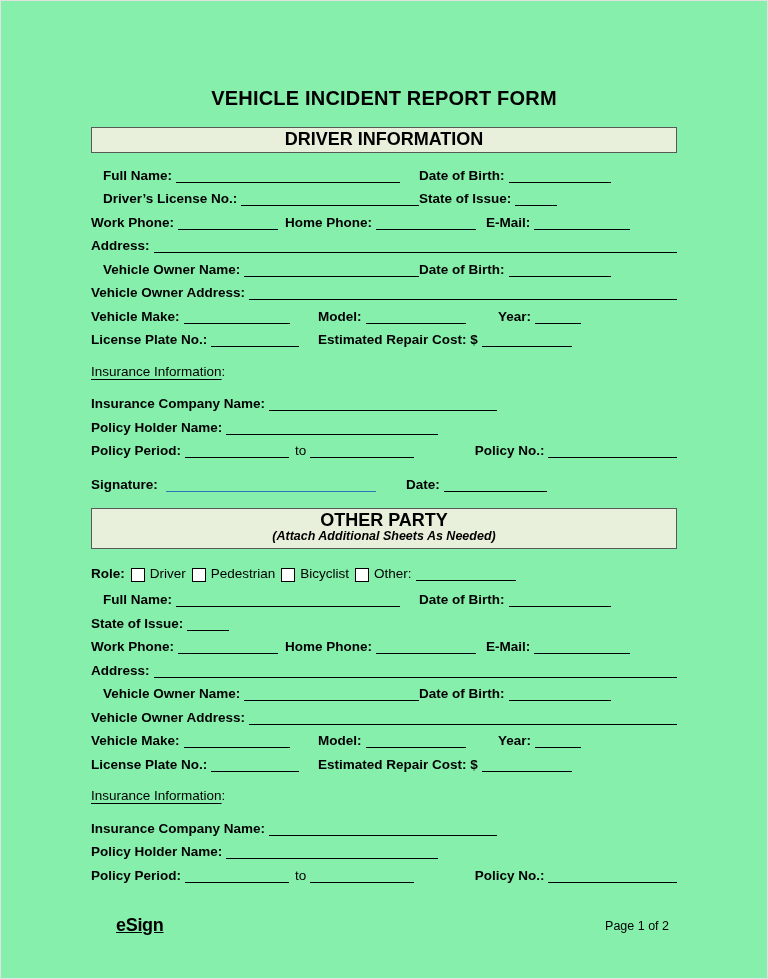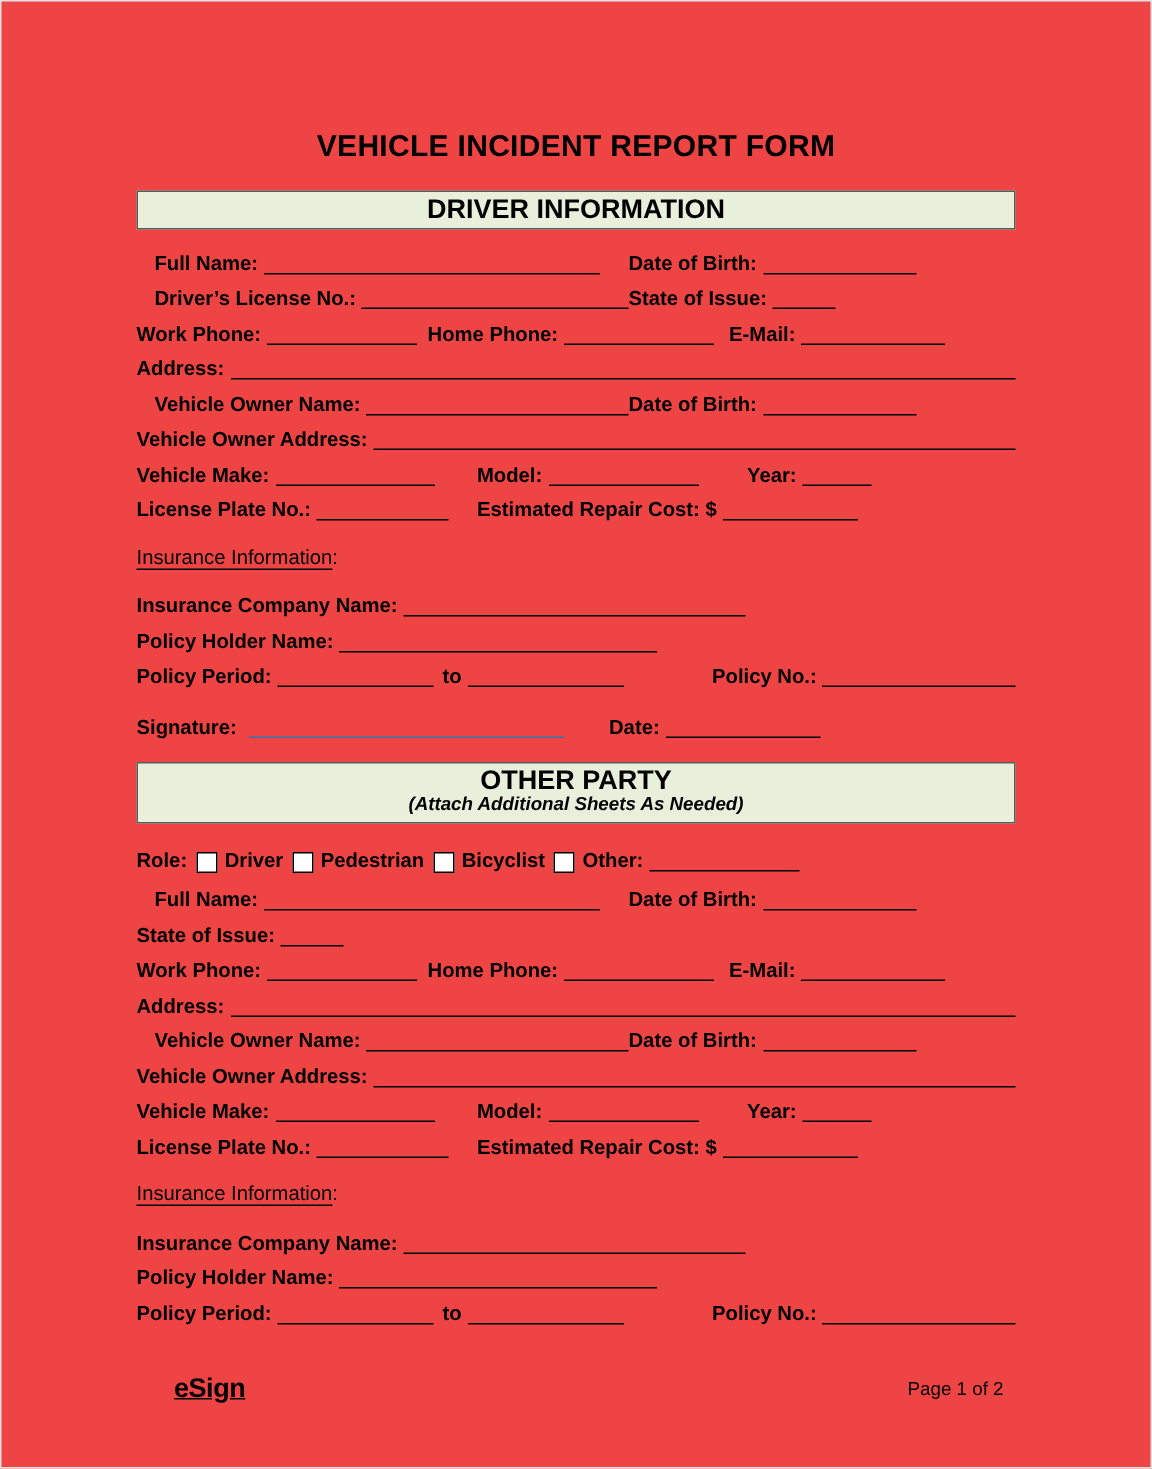--- a/index.html
+++ b/index.html
@@ -1,34 +1,34 @@
 <!DOCTYPE html>
 <html><head>
 <meta charset="utf-8">
 <style>
   * { margin:0; padding:0; box-sizing:border-box; }
   html,body { background:#ffffff; }
   body {
     width:768px; height:979px; position:relative;
     font-family:"Liberation Sans", sans-serif; color:#000;
   }
-  .page { position:absolute; inset:0; border:1px solid #e2e2e2; background:#ef4444; padding:0 90px; }
+  .page { position:absolute; inset:0; border:1px solid #e2e2e2; background:#86efac; padding:0 90px; }
   .title { text-align:center; font-size:20px; font-weight:700; margin-top:86px; letter-spacing:.2px; }
 
   .banner {
     margin-top:17px; background:#e8efdb; border:1.5px solid #5a5a5a;
     text-align:center; padding:3px 0 4px;
   }
   .banner .bt { font-size:18px; font-weight:700; line-height:17px; }
   .banner .bs { font-size:12.5px; font-weight:700; font-style:italic; line-height:15px; }
 
   .row { display:flex; align-items:flex-end; height:23.5px; font-size:13.5px; white-space:nowrap; }
   .lf  { display:flex; align-items:flex-end; }
   .lbl { font-weight:700; }
-  .rg  { font-weight:700; }
+  .rg  { font-weight:400; }
   .line { display:inline-block; border-bottom:1.5px solid #000; height:15px; margin-left:4px; }
   .blue { border-bottom-color:#2e75b5; margin-left:8px; }
   .u   { text-decoration:underline; text-underline-offset:2.5px; }
   .ins { font-weight:400; }
 
   .w390{width:328px;padding-left:12px;} .w370{width:412px;} .w315{width:315px;} .w227{width:227px;} .w180{width:180px;}
   .lw224{width:224px;} .lw222{width:222px;} .lw212{width:212px;} .lw210{width:210px;}
   .lw228{width:228px;} .lw203{width:203px;} .lw138{width:138px;} .lw104{width:104px;}
   .lw103{width:103px;} .lw102{width:102px;} .lw100{width:100px;} .lw96{width:96px;}
   .lw106{width:106px;} .lw90{width:90px;} .lw88{width:88px;} .lw46{width:46px;} .lw42{width:42px;}

